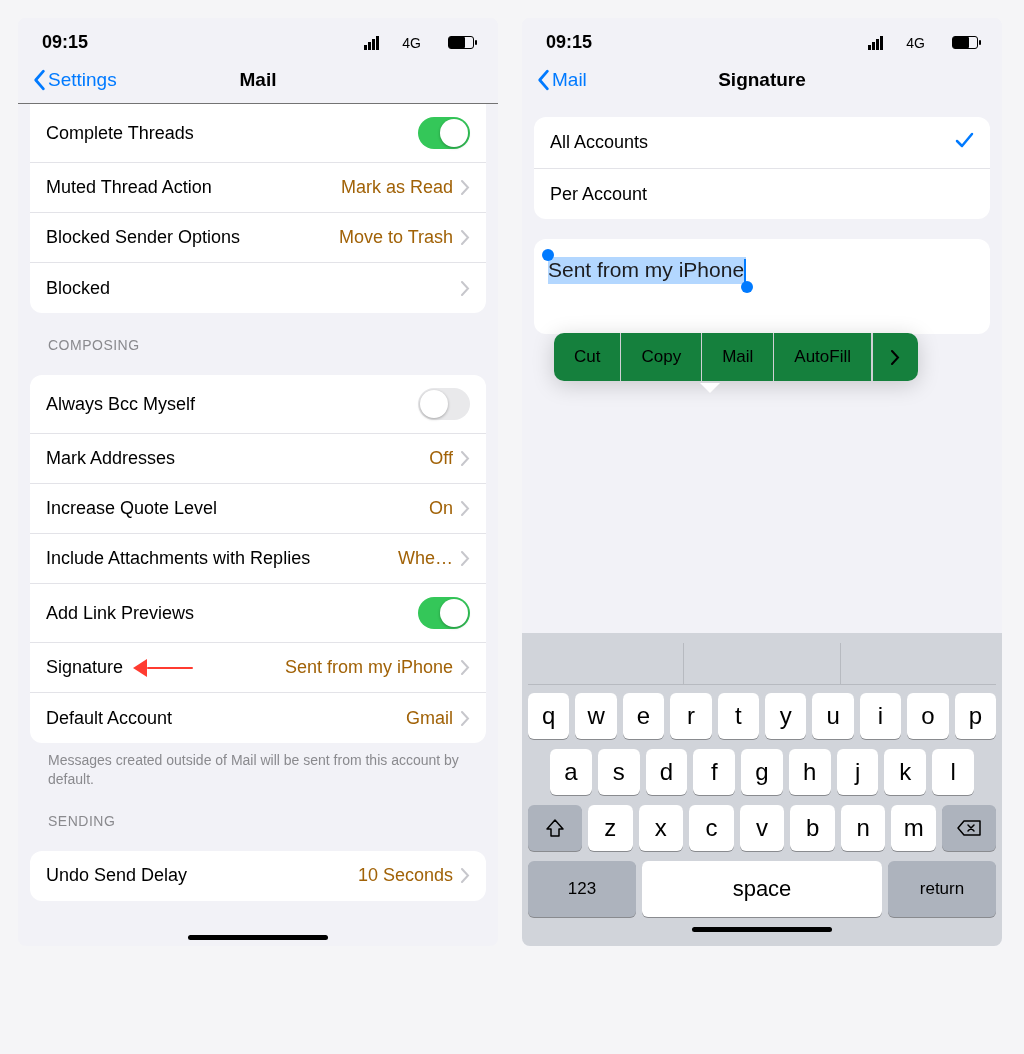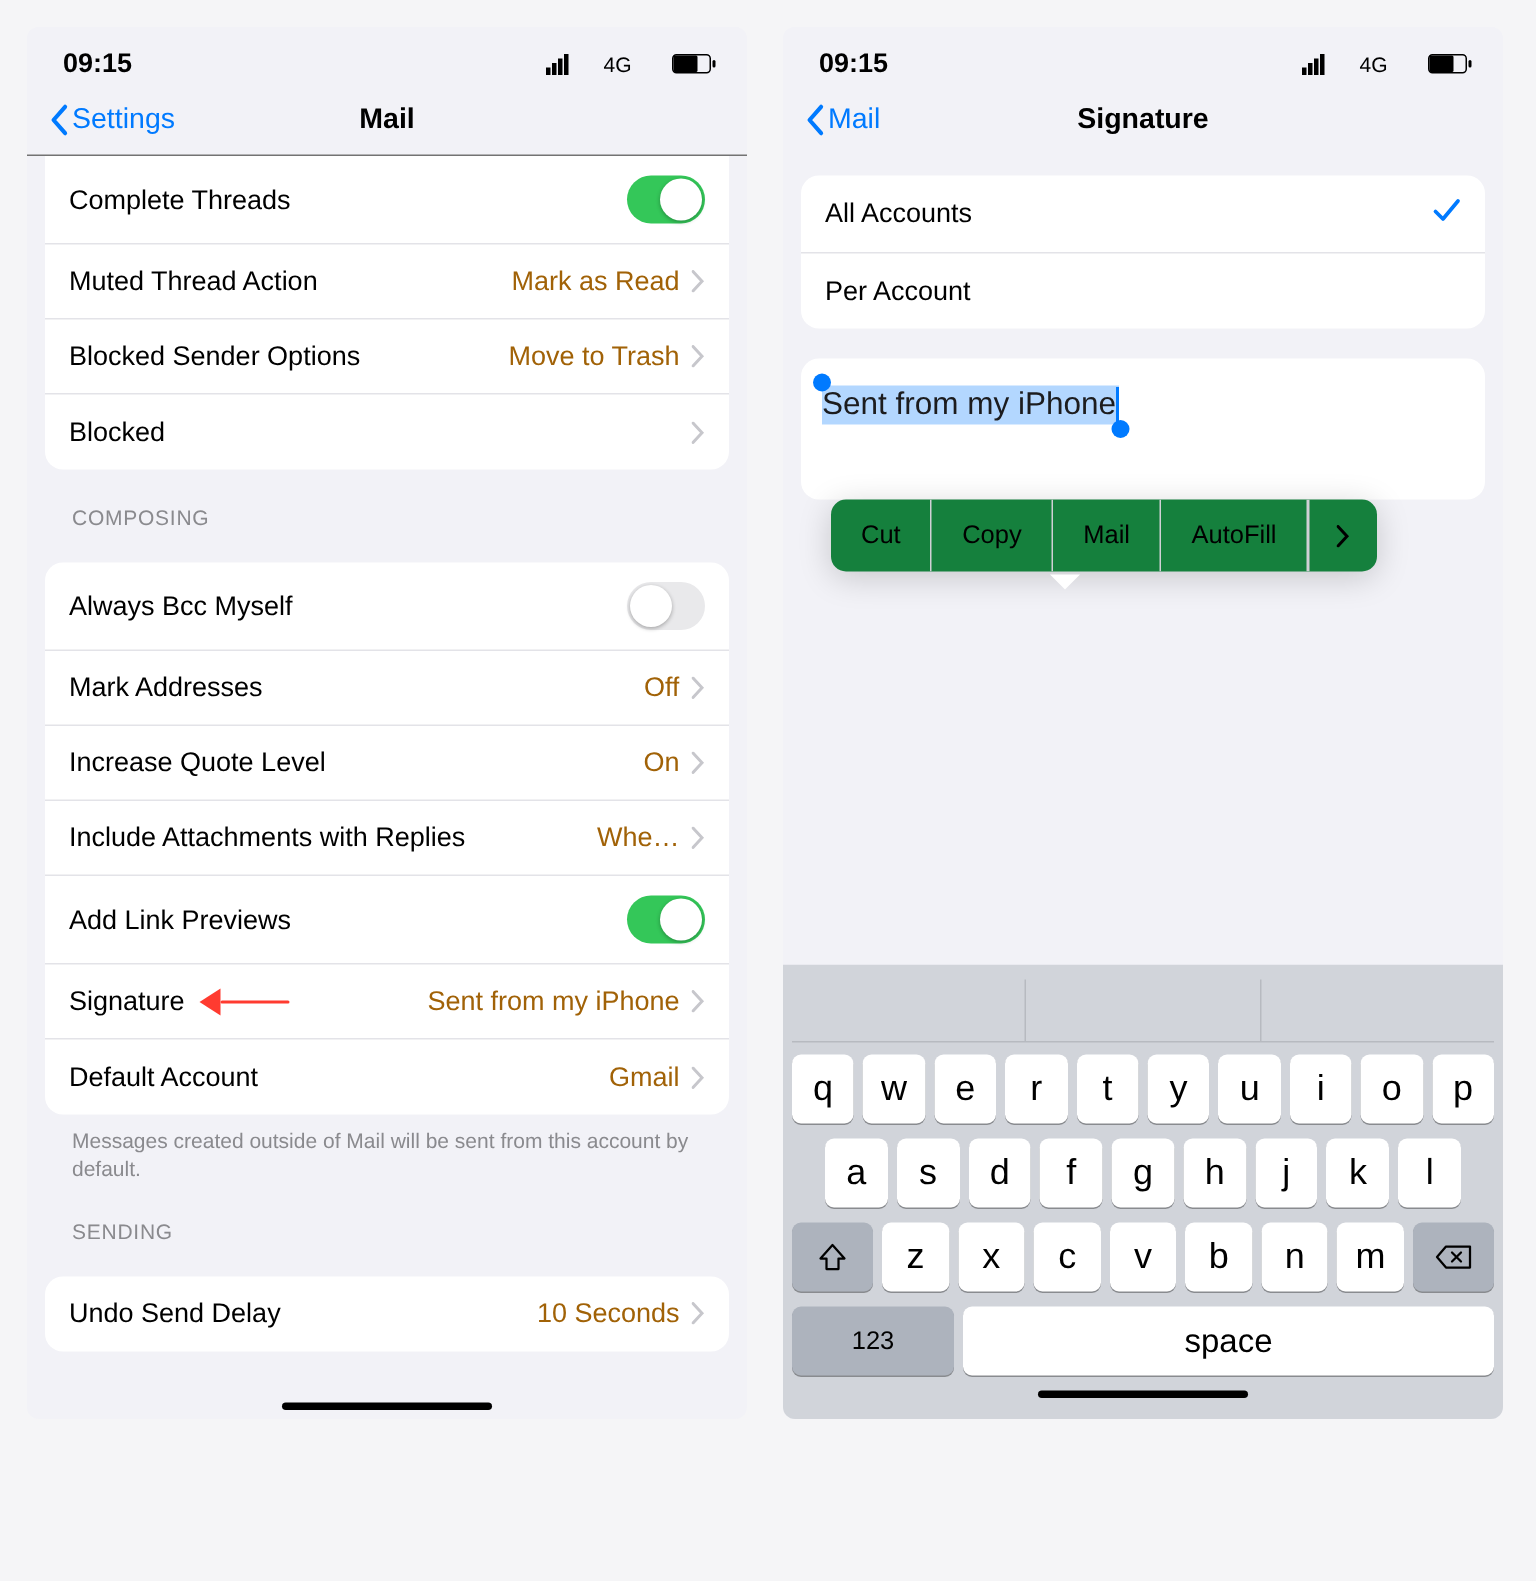--- a/index.html
+++ b/index.html
@@ -61,21 +61,21 @@
   .keyboard{background:#d1d4da;padding:10px 6px 8px;}
   .kb-top{height:42px;border-bottom:0.5px solid #b7bac0;margin-bottom:8px;display:flex;}
   .kb-top .seg{flex:1;border-right:0.5px solid #b7bac0;}
   .kb-top .seg:last-child{border-right:none;}
   .krow{display:flex;gap:6px;margin-bottom:10px;justify-content:center;}
   .key{background:#fff;border-radius:6px;box-shadow:0 1px 0 #898b8f;flex:1;height:46px;display:flex;align-items:center;justify-content:center;font-size:24px;cursor:pointer;}
   .krow.row2{padding:0 22px;}
   .key.shift,.key.bksp{background:#adb3bd;flex:0 0 54px;}
   .key.shift svg{width:20px;height:20px;}
   .key.bksp svg{width:26px;height:20px;}
-  .krow.bottom .key{height:46px;}
+  .krow.bottom .key{height:56px;}
   .key.num,.key.return{background:#adb3bd;flex:0 0 108px;font-size:17px;}
   .key.space{flex:1;font-size:22px;}
 </style>
 </head>
 <body>
 
 <div class="phone">
   <div class="statusbar">
     <span>09:15</span>
     <div class="status-icons">
@@ -345,16 +345,17 @@
       <div class="key bksp">
         <svg viewBox="0 0 26 20">
             <path d="M8 3 L24 3 L24 17 L8 17 L2 10 Z" fill="none" stroke="#000" stroke-width="1.5" stroke-linejoin="round"></path>
             <path d="M12 7 L18 13 M18 7 L12 13" stroke="#000" stroke-width="1.5" stroke-linecap="round"></path>
           </svg>
       </div>
     </div>
     <div class="krow bottom">
       <div class="key num">123</div>
       <div class="key space">space</div>
+      <div class="key return">return</div>
     </div>
     <div class="home-indicator"></div>
   </div>
 </div>
 
 </body></html>

